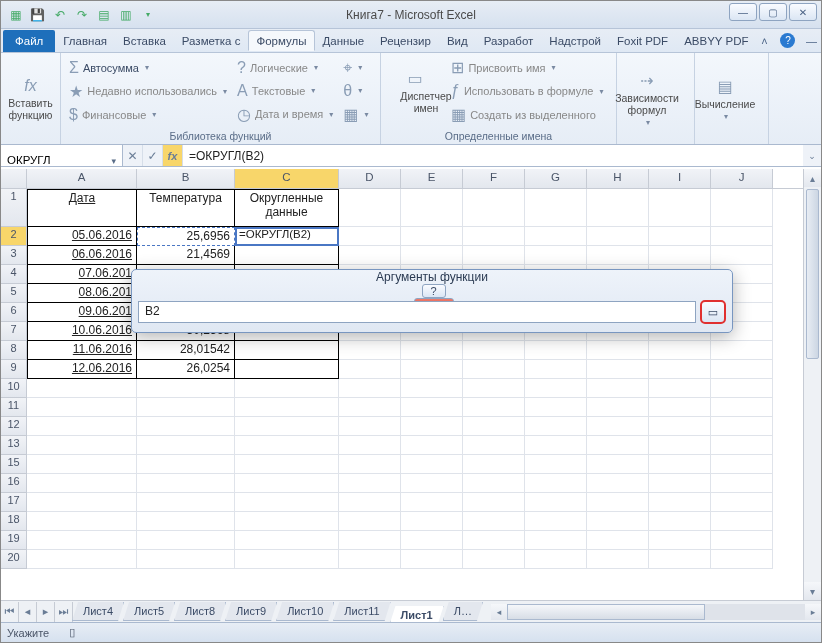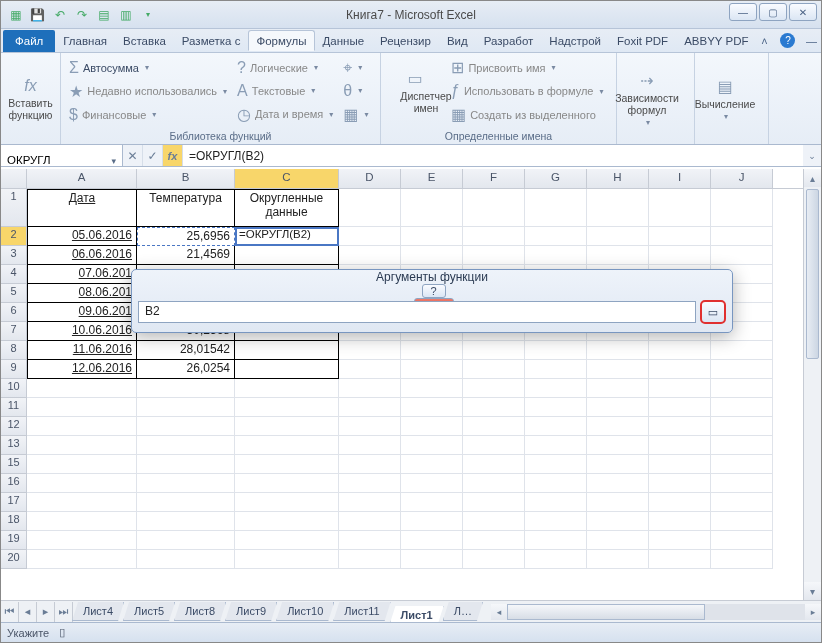--- a/index.html
+++ b/index.html
@@ -75,21 +75,21 @@
   .sheetbar { position: absolute; bottom: 20px; left: 0; right: 0; height: 22px; background: #eef1f5; border-top: 1px solid #c6cbd4; display: flex; align-items: center; font-size: 11px; }
   .sheet-nav { display: flex; }
   .sheet-nav div { width: 18px; height: 20px; display: flex; align-items: center; justify-content: center; color: #6a7d96; border-right: 1px solid #c6cbd4; }
   .sheet-tab { padding: 3px 10px; background: #e3e7ee; border: 1px solid #aab9cf; border-top: none; margin-left: -1px; color: #3b4b66; clip-path: polygon(6px 0, 100% 0, calc(100% - 6px) 100%, 0 100%); }
   .sheet-tab.active { background: #fff; font-weight: bold; margin-top: 7px; }
   .sheet-scroll { flex: 1; margin-left: 8px; height: 16px; background: #dfe3ea; position: relative; }
   .sheet-scroll .th { position: absolute; left: 0; width: 60%; top: 0; bottom: 0; background: linear-gradient(#f5f7fa,#d7dde6); border: 1px solid #aab9cf; }
   .sheet-scroll .ar { position: absolute; width: 16px; top: 0; bottom: 0; background: linear-gradient(#f5f7fa,#e3e7ee); display: flex; align-items: center; justify-content: center; font-size: 9px; color: #6a7d96; }
 
   
-  .status { position: absolute; bottom: 0; left: 0; right: 0; height: 20px; background: linear-gradient(#e7edf5,#d6e1ef); border-top: 1px solid #aab9cf; display: flex; align-items: center; font-size: 11px; color: #4a5568; padding: 0 6px; gap: 10px; }
+  .status { position: absolute; bottom: 0; left: 0; right: 0; height: 20px; background: linear-gradient(#e7edf5,#d6e1ef); border-top: 1px solid #aab9cf; display: flex; align-items: center; font-size: 11px; color: #4a5568; padding: 0 6px; gap: 20px; }
 
   
   .dlg { position: absolute; left: 130px; top: 268px; width: 602px; background: linear-gradient(#eef3fa,#e0e8f3); border: 1px solid #7896c0; border-radius: 5px; box-shadow: 0 4px 18px rgba(0,0,0,0.3); }
   .dlg-title { height: 26px; display: flex; align-items: center; padding: 0 6px; font-size: 12px; color: #2a3a52; flex-direction: column; }
   .dlg-title .spacer { flex: 1; }
   .dlg-hbtn { width: 24px; height: 20px; border: 1px solid #8ea4c1; border-radius: 3px; background: linear-gradient(#f9fbff,#dbe6f4); display: flex; align-items: center; justify-content: center; font-size: 11px; color: #3b4b66; margin-left: 3px; }
   .dlg-hbtn.close { background: linear-gradient(#ef7a6a,#d14433); color: #fff; width: 40px; }
   .dlg-body { padding: 4px 6px 8px; display: flex; align-items: center; gap: 4px; }
   .dlg-input { flex: 1; height: 22px; border: 1px solid #8ea4c1; background: #fff; padding: 2px 6px; font-size: 12px; color: #222; }
   .dlg-collapse { width: 26px; height: 24px; border: 2.5px solid #e03030; border-radius: 5px; background: linear-gradient(#f9fbff,#dbe6f4); display: flex; align-items: center; justify-content: center; font-size: 11px; color: #3b4b66; }

